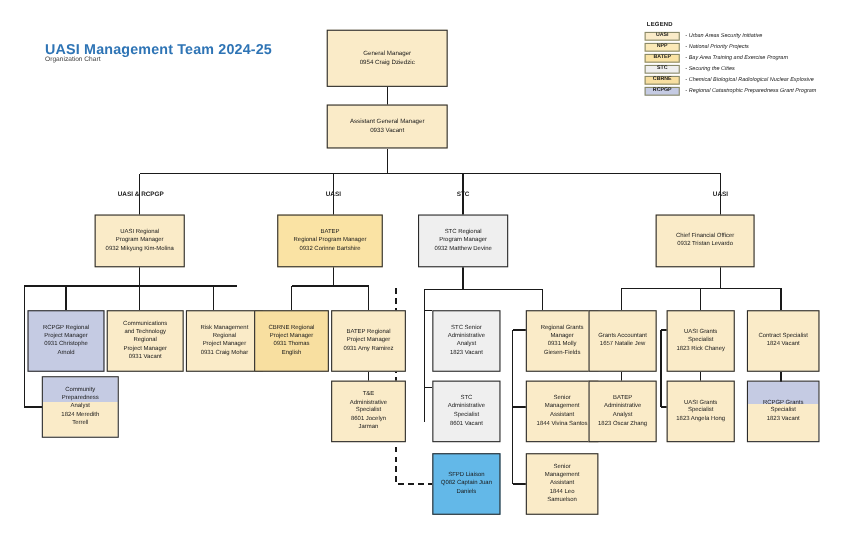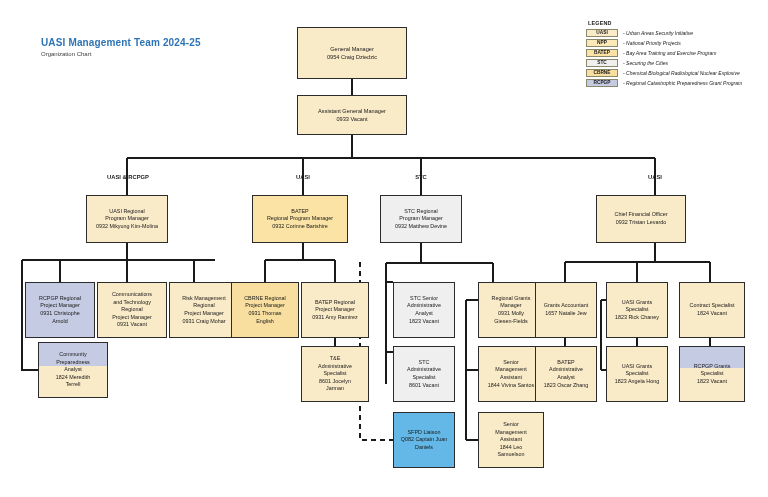--- a/index.html
+++ b/index.html
@@ -13,21 +13,21 @@
   }
   #chart{
     position:relative;
     width:768px;height:497px;
   }
   #wires{position:absolute;left:0;top:0;width:768px;height:497px;pointer-events:none;}
 
   
   .doc-title{
     position:absolute;left:41px;top:37px;
-    color:#2E74B5;font-size:10px;font-weight:600;letter-spacing:.15px;
+    color:#2E74B5;font-size:13px;font-weight:600;letter-spacing:.15px;
     white-space:nowrap;
   }
   .doc-sub{
     position:absolute;left:41px;top:51px;
     color:#404040;font-size:6px;white-space:nowrap;
   }
 
   
   .node{
     position:absolute;

